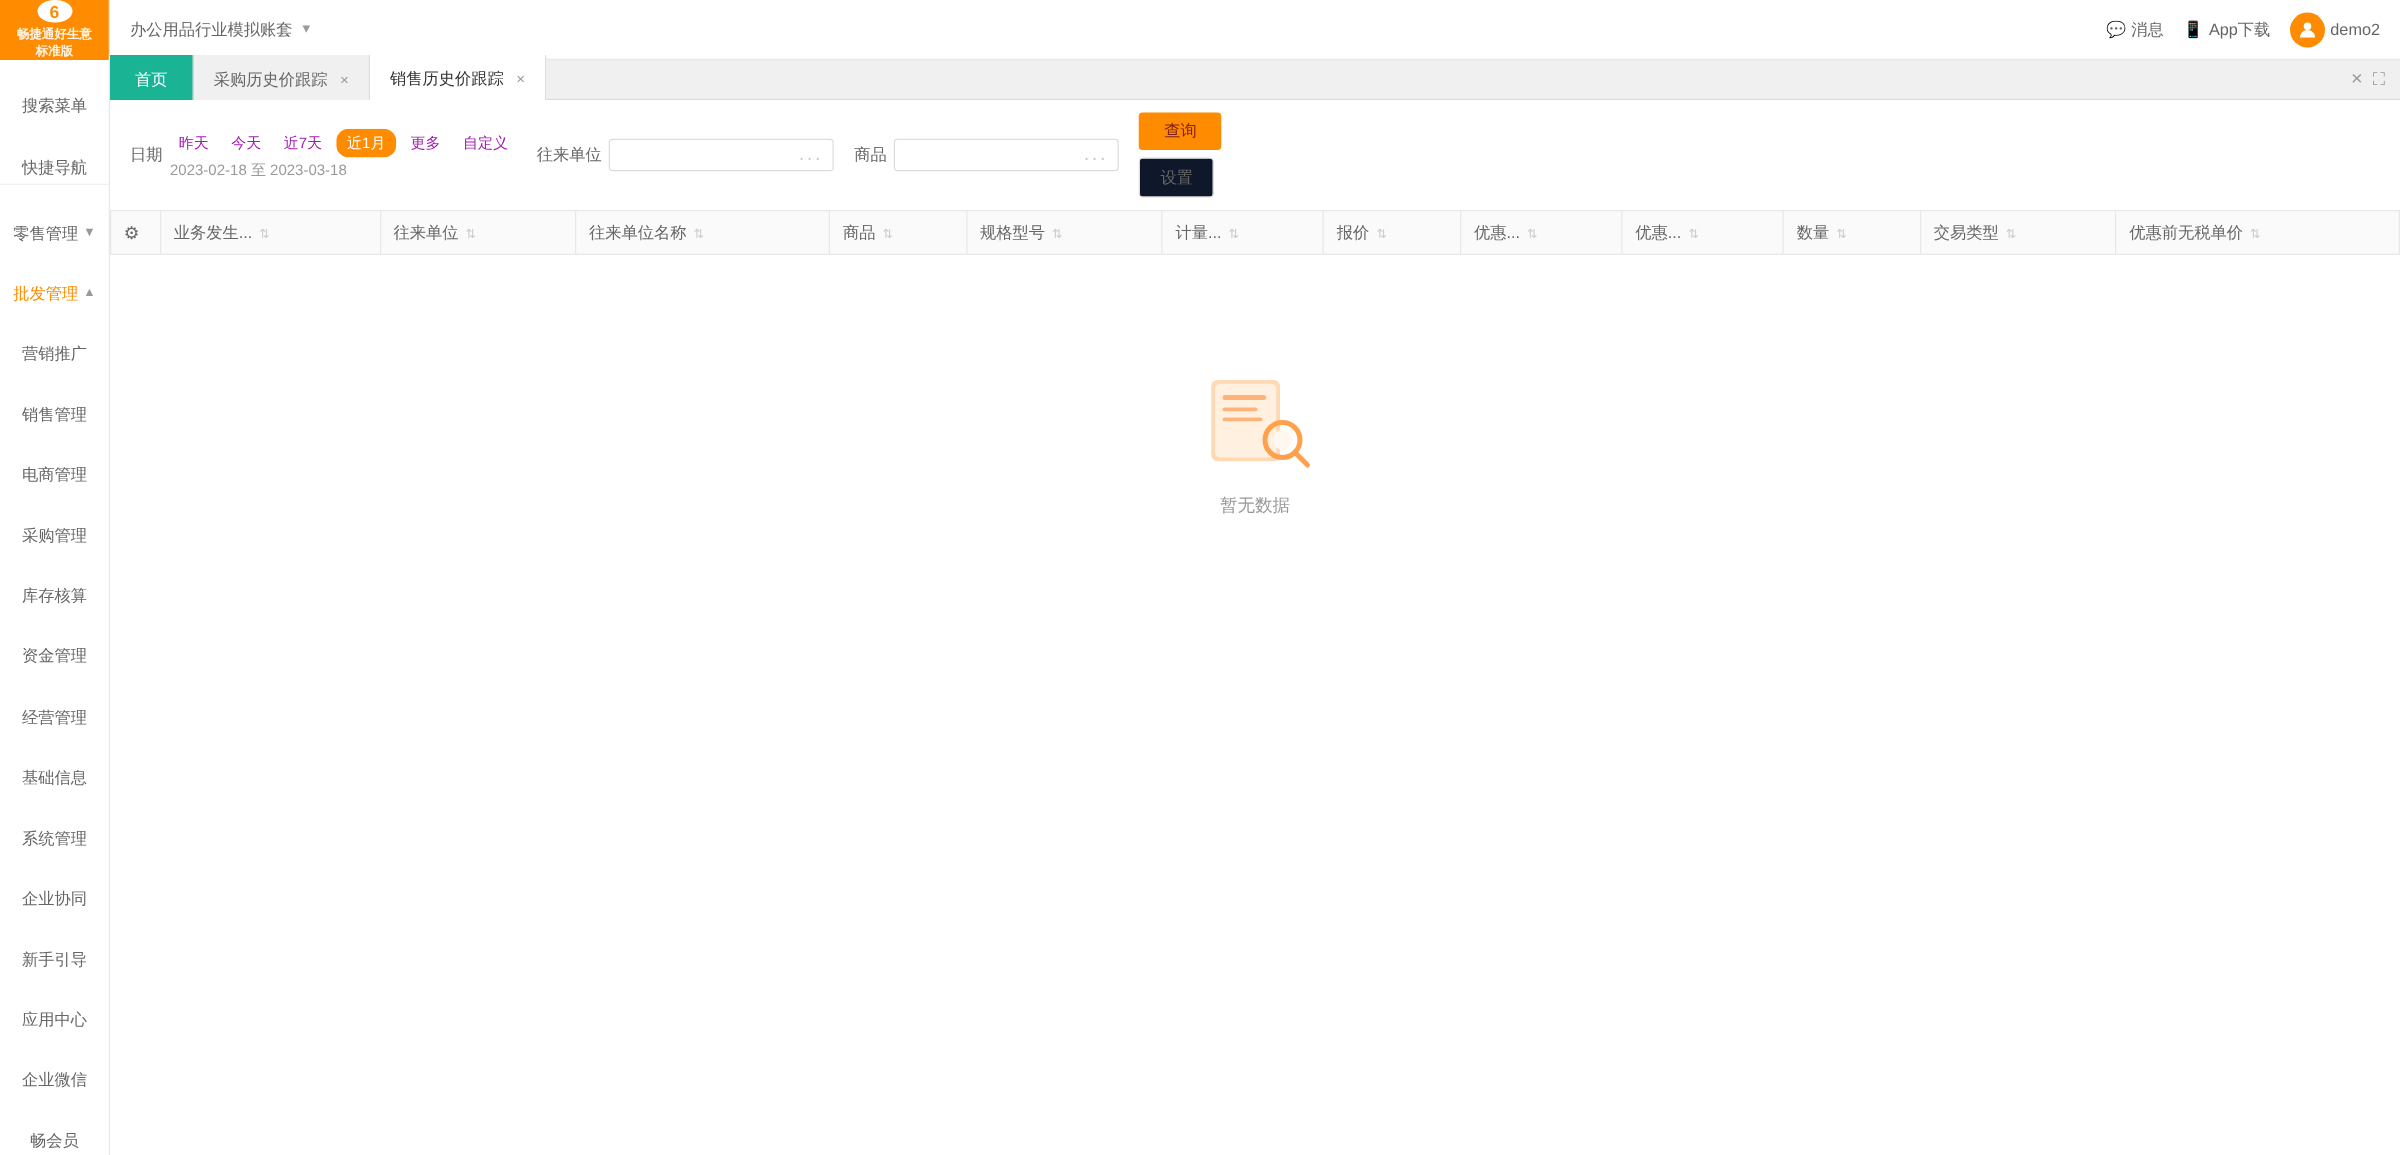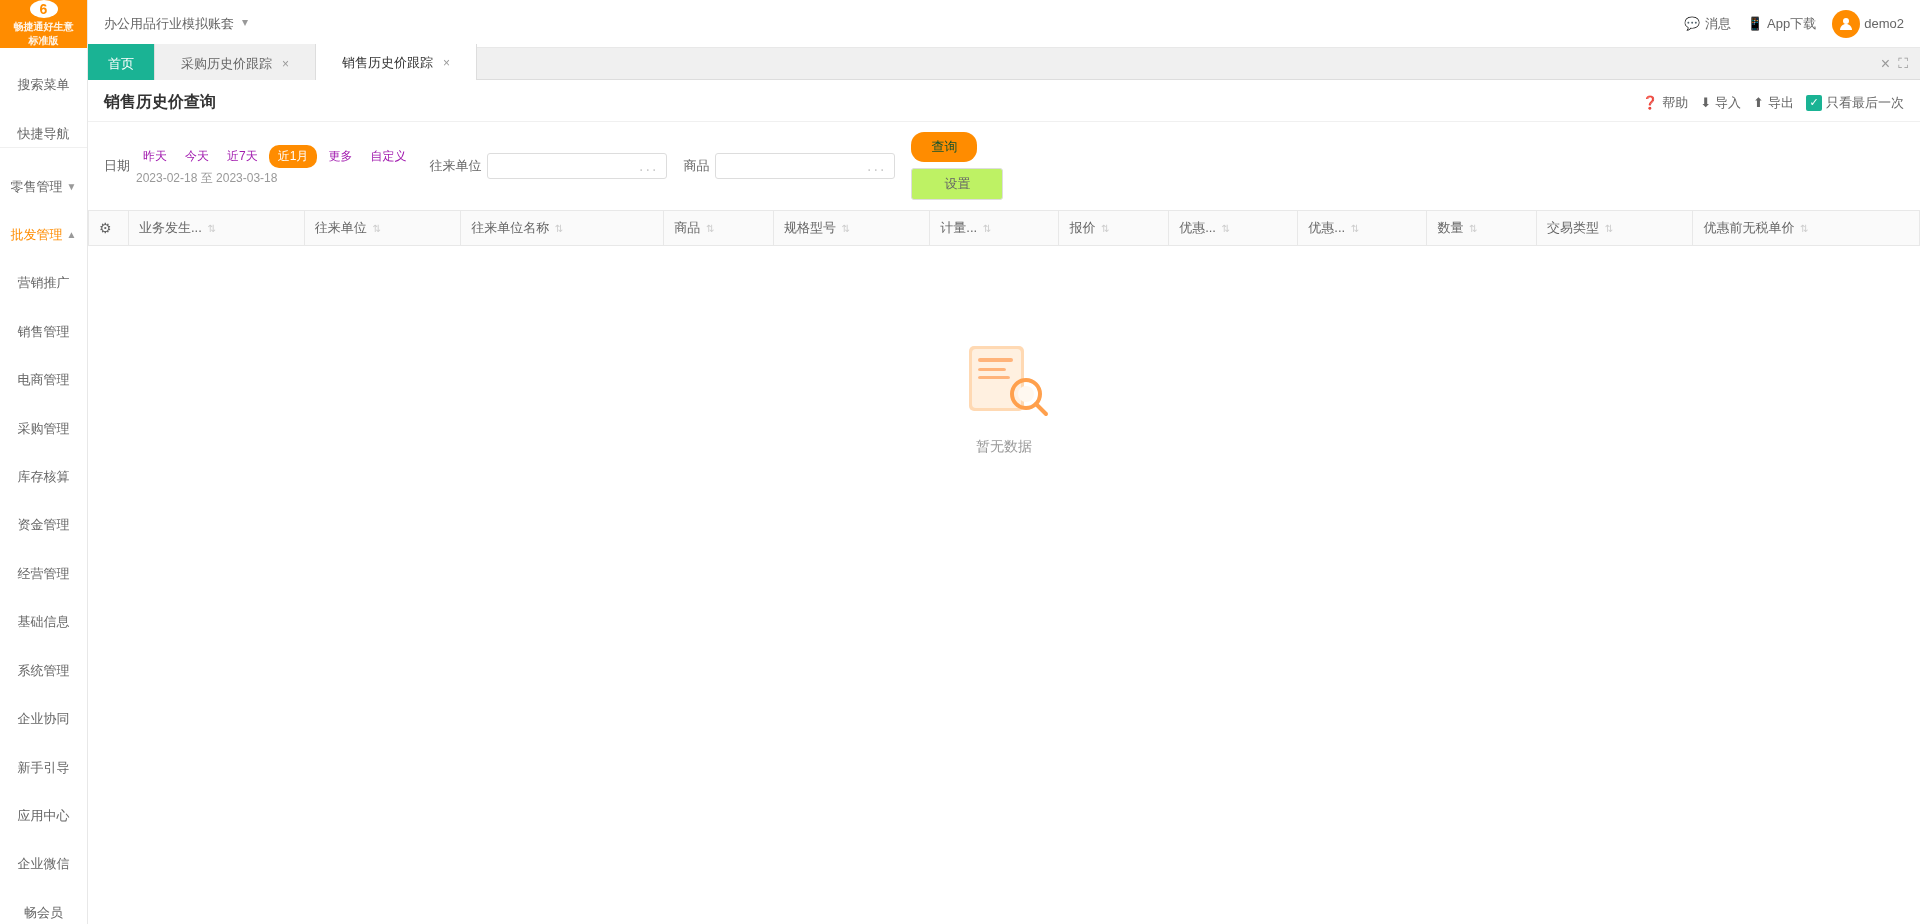--- a/index.html
+++ b/index.html
@@ -24,21 +24,21 @@
     .topbar { height: 48px; background: #fff; display: flex; align-items: center; padding: 0 16px; border-bottom: 1px solid #e8e8e8; justify-content: space-between; }
     .topbar-left { display: flex; align-items: flex-start; gap: 8px; }
     .topbar-title { font-size: 13px; color: #666; }
     .topbar-dropdown { font-size: 12px; color: #999; cursor: pointer; }
     .topbar-right { display: flex; align-items: center; gap: 16px; color: #666; font-size: 13px; }
     .topbar-right-item { display: flex; align-items: center; gap: 4px; cursor: pointer; }
     .avatar { width: 28px; height: 28px; border-radius: 50%; background: #ff8c00; display: flex; align-items: center; justify-content: center; color: #fff; font-size: 12px; }
 
     
     .tabs-bar { height: 32px; background: #f0f0f0; display: flex; align-items: center; padding: 0 0; border-bottom: 1px solid #ddd; }
-    .tab { height: 40px; padding: 0 26px; display: flex; align-items: center; gap: 6px; cursor: pointer; font-size: 13px; color: #666; border-right: 1px solid #ddd; background: #f0f0f0; }
+    .tab { height: 40px; padding: 0 16px; display: flex; align-items: center; gap: 6px; cursor: pointer; font-size: 13px; color: #666; border-right: 1px solid #ddd; background: #f0f0f0; }
     .tab.active { background: #fff; color: #333; border-bottom: 2px solid #ef4444; }
     .tab-home { background: #1ab394; color: #fff; padding: 0 20px; }
     .tab-close { font-size: 12px; color: #999; margin-left: 4px; cursor: pointer; }
 
     
     .content { flex: 1; background: #fff; padding: 0; overflow: hidden; display: flex; flex-direction: column; }
 
     
     .page-header { padding: 12px 16px 8px 16px; display: flex; align-items: center; justify-content: space-between; border-bottom: 1px solid #f0f0f0; }
     .page-title { font-size: 16px; font-weight: bold; color: #333; }
@@ -55,22 +55,22 @@
     .date-buttons { display: flex; align-items: center; gap: 4px; }
     .date-btn { padding: 2px 6px; border-radius: 3px; cursor: pointer; font-size: 12px; color: #a21caf; border: 1px solid transparent; }
     .date-btn.active { background: #ff8c00; color: #fff; border-radius: 10px; padding: 2px 8px; }
     .date-range { font-size: 12px; color: #999; margin-top: 2px; }
     .filter-date-group { display: flex; flex-direction: column; }
     .filter-input { display: flex; align-items: center; border: 1px solid #ddd; border-radius: 3px; padding: 3px 8px; min-width: 180px; cursor: pointer; background: #fff; }
     .filter-input-text { flex: 1; color: #ccc; font-size: 13px; }
     .filter-input-dots { color: #ccc; font-size: 16px; letter-spacing: 2px; }
 
     
-    .search-btn { background: #ff8c00; color: #14532d; border: none; border-radius: 13px; padding: 6px 20px; font-size: 13px; cursor: pointer; }
-    .settings-btn { background: #bef264; color: #666; border: 1px solid #ddd; border-radius: 3px; padding: 6px 32px; font-size: 13px; cursor: pointer; }
+    .search-btn { background: #ff8c00; color: #7f1d1d; border: none; border-radius: 3px; padding: 6px 20px; font-size: 13px; cursor: pointer; }
+    .settings-btn { background: #0f172a; color: #666; border: 1px solid #ddd; border-radius: 3px; padding: 6px 16px; font-size: 13px; cursor: pointer; }
     .search-settings-group { display: flex; flex-direction: column; gap: 6px; align-items: flex-start; }
 
     
     .table-wrapper { flex: 1; overflow: auto; }
     .table { width: 100%; border-collapse: collapse; }
     .table th { background: #fafafa; border: 1px solid #e8e8e8; padding: 8px 10px; font-size: 13px; color: #666; text-align: left; white-space: nowrap; font-weight: normal; }
     .table th .sort-icon { color: #ccc; font-size: 10px; margin-left: 2px; }
     .table-settings-col { width: 40px; text-align: center; }
     .settings-gear { color: #666; cursor: pointer; font-size: 14px; }
 
@@ -194,41 +194,20 @@
     </div>
     <div style="flex:1"></div>
     <div style="display:flex;align-items:center;gap:8px;padding-right:12px;">
       <span style="cursor:pointer;color:#999;font-size:16px;">×</span>
       <span style="cursor:pointer;color:#999;font-size:14px;">⛶</span>
     </div>
   </div>
 
   <div class="content">
 
-    <div class="page-header">
-      <div class="page-title">销售历史价查询</div>
-      <div class="page-header-actions">
-        <div class="page-header-action">
-          <span>❓</span>
-          <span>帮助</span>
-        </div>
-        <div class="page-header-action">
-          <span>⬇</span>
-          <span>导入</span>
-        </div>
-        <div class="page-header-action">
-          <span>⬆</span>
-          <span>导出</span>
-        </div>
-        <div class="only-last-checkbox">
-          <div class="checkbox-checked"></div>
-          <span>只看最后一次</span>
-        </div>
-      </div>
-    </div>
 
     <div class="filter-bar">
       <div class="filter-item">
         <span class="filter-label">日期</span>
         <div class="filter-date-group">
           <div class="date-buttons">
             <span class="date-btn">昨天</span>
             <span class="date-btn">今天</span>
             <span class="date-btn">近7天</span>
             <span class="date-btn active">近1月</span>

